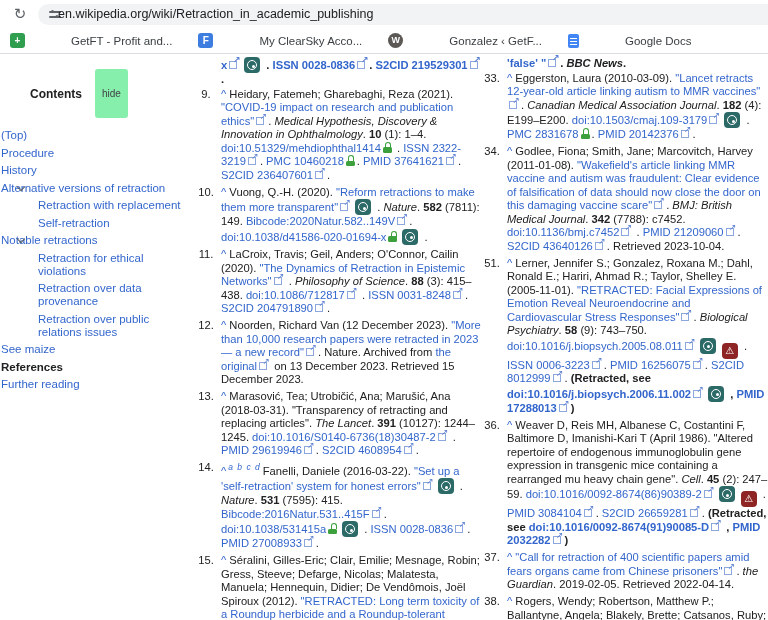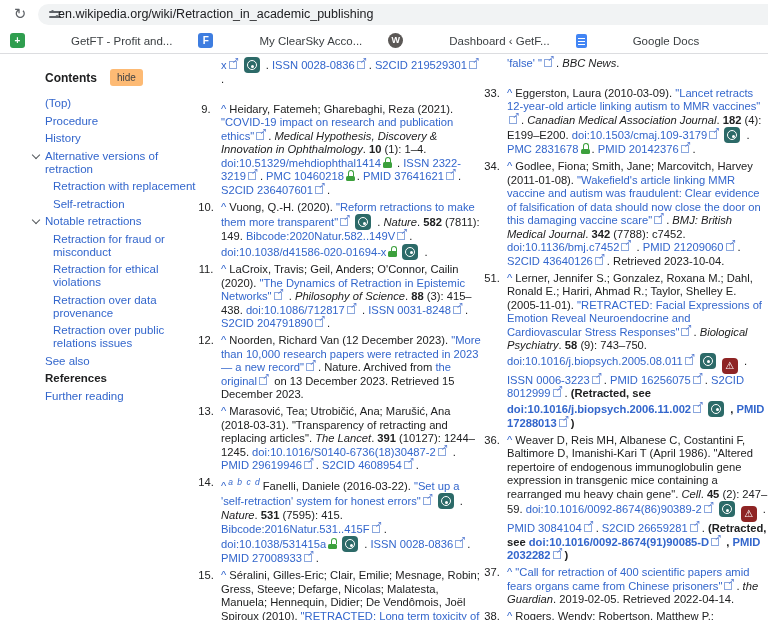--- a/index.html
+++ b/index.html
@@ -32,41 +32,41 @@
   .bicon.clearsky{background:#3e7de0;}
   .bicon.wordpress{background:#5b5856;border-radius:50%;font-size:9px;}
   .bicon.gdocs{width:11px;height:14px;background:#4285f4;border-radius:2px;position:relative;}
   .bicon.gdocs::after{content:"";position:absolute;left:2px;right:2px;top:4px;height:7px;
          background:repeating-linear-gradient(#fff 0 1px,transparent 1px 3px);}
 
   
   .content{position:absolute;left:0;top:55px;width:768px;height:565px;background:#fff;overflow:hidden;}
 
   
-  .sidebar{position:absolute;left:16px;top:14px;width:190px;}
+  .sidebar{position:absolute;left:1px;top:14px;width:190px;}
   .toc-head{padding-left:29px;margin-bottom:11px;display:flex;align-items:center;}
   .toc-title{font-size:12px;font-weight:bold;color:#202122;}
-  .toc-hide{margin-left:13px;font-size:10px;color:#404244;background:#fdba74;
-            border-radius:3px;padding:3px 7px;cursor:pointer;}
+  .toc-hide{margin-left:13px;font-size:10px;color:#404244;background:#86efac;
+            border-radius:3px;padding:19px 7px;cursor:pointer;}
   .toc-item{position:relative;font-size:11.5px;line-height:13px;margin-bottom:4.5px;
             color:#3366cc;cursor:pointer;}
-  .toc-item.lvl1{padding-left:29px;}
+  .toc-item.lvl1{}
   .toc-item.lvl2{padding-left:37px;padding-right:8px;}
   .toc-item.active{color:#202122;font-weight:bold;cursor:default;}
   .chev{position:absolute;left:17px;top:2px;width:5px;height:5px;
         border-right:1.3px solid #54595d;border-bottom:1.3px solid #54595d;
         transform:rotate(45deg);}
 
   
   .refs{position:absolute;left:196px;top:2px;width:572px;display:flex;gap:0;}
   .refcol{width:286px;font-size:11.2px;line-height:13.5px;color:#202122;}
   .refrow{display:flex;margin-bottom:3.5px;}
   .refnum{width:20px;flex:0 0 20px;text-align:center;margin-right:5px;color:#202122;}
   .refbody{flex:1;min-width:0;}
-  .partial{padding-left:25px;margin-bottom:16px;}
+  .partial{padding-left:25px;margin-bottom:1px;font-weight:bold;}
   .rlink{color:#3366cc;cursor:pointer;}
   .rbold{font-weight:bold;}
   .rital{font-style:italic;}
   .rcaret{color:#3366cc;cursor:pointer;}
   .rsup{vertical-align:super;font-size:8.5px;font-style:italic;color:#3366cc;
         letter-spacing:1px;margin:0 2px;cursor:pointer;}
 
   
   .ext-icon{display:inline-block;width:10px;height:9px;position:relative;margin:0 2px;cursor:pointer;}
   .ext-icon::before{content:"";position:absolute;left:0;bottom:0;width:6px;height:6px;
@@ -107,21 +107,21 @@
     <div class="bookmark">
       <span class="bicon getft">+</span>
       <span class="blabel">GetFT - Profit and...</span>
     </div>
     <div class="bookmark">
       <span class="bicon clearsky">F</span>
       <span class="blabel">My ClearSky Acco...</span>
     </div>
     <div class="bookmark">
       <span class="bicon wordpress">W</span>
-      <span class="blabel">Dashboard ‹ GetF...</span>
+      <span class="blabel">Gonzalez ‹ GetF...</span>
     </div>
     <div class="bookmark">
       <span class="bicon gdocs"></span>
       <span class="blabel">Google Docs</span>
     </div>
   </div>
 
   <div class="content">
     <div class="sidebar">
       <div class="toc-head">
@@ -129,25 +129,24 @@
         <span class="toc-hide">hide</span>
       </div>
       <div id="toc-list">
           <div class="toc-item lvl1">(Top)</div>
           <div class="toc-item lvl1">Procedure</div>
           <div class="toc-item lvl1">History</div>
           <div class="toc-item lvl1"><span class="chev"></span>Alternative versions of retraction</div>
           <div class="toc-item lvl2">Retraction with replacement</div>
           <div class="toc-item lvl2">Self-retraction</div>
           <div class="toc-item lvl1"><span class="chev"></span>Notable retractions</div>
-          <div class="toc-item lvl2">Retraction for fraud or misconduct</div>
           <div class="toc-item lvl2">Retraction for ethical violations</div>
           <div class="toc-item lvl2">Retraction over data provenance</div>
           <div class="toc-item lvl2">Retraction over public relations issues</div>
-          <div class="toc-item lvl1">See also</div>
+          <div class="toc-item lvl1">See maize</div>
           <div class="toc-item lvl1 active">References</div>
           <div class="toc-item lvl1">Further reading</div>
         </div>
     </div>
 
     <div class="refs">
       <div class="refcol" id="col-left">
           <div class="partial"><span class="rlink">x</span><span class="ext-icon"></span><span class="sh-icon"></span><span class="rtext"> . </span><span class="rlink">ISSN 0028-0836</span><span class="ext-icon"></span><span class="rtext">. </span><span class="rlink">S2CID 219529301</span><span class="ext-icon"></span><span class="rtext">.</span></div>
           <div class="refrow">
             <span class="refnum">9.</span>
@@ -168,21 +167,21 @@
           <div class="refrow">
             <span class="refnum">13.</span>
             <div class="refbody"><span class="rcaret">^</span><span class="rtext"> Marasović, Tea; Utrobičić, Ana; Marušić, Ana (2018-03-31). "Transparency of retracting and replacing articles". </span><span class="rital">The Lancet</span><span class="rtext">. </span><span class="rbold">391</span><span class="rtext"> (10127): 1244–1245. </span><span class="rlink">doi:10.1016/S0140-6736(18)30487-2</span><span class="ext-icon"></span><span class="rtext"> . </span><span class="rlink">PMID 29619946</span><span class="ext-icon"></span><span class="rtext">. </span><span class="rlink">S2CID 4608954</span><span class="ext-icon"></span><span class="rtext">.</span></div>
           </div>
           <div class="refrow">
             <span class="refnum">14.</span>
             <div class="refbody"><span class="rcaret">^</span><span class="rsup">a b c d</span><span class="rtext">Fanelli, Daniele (2016-03-22). </span><span class="rlink">"Set up a 'self-retraction' system for honest errors"</span><span class="ext-icon"></span><span class="sh-icon"></span><span class="rtext"> . </span><span class="rital">Nature</span><span class="rtext">. </span><span class="rbold">531</span><span class="rtext"> (7595): 415. </span><span class="rlink">Bibcode:2016Natur.531..415F</span><span class="ext-icon"></span><span class="rtext">. </span><span class="rlink">doi:10.1038/531415a</span><span class="oa-icon"></span><span class="sh-icon"></span><span class="rtext"> . </span><span class="rlink">ISSN 0028-0836</span><span class="ext-icon"></span><span class="rtext">. </span><span class="rlink">PMID 27008933</span><span class="ext-icon"></span><span class="rtext">.</span></div>
           </div>
           <div class="refrow">
             <span class="refnum">15.</span>
-            <div class="refbody"><span class="rcaret">^</span><span class="rtext"> Séralini, Gilles-Eric; Clair, Emilie; Mesnage, Robin; Gress, Steeve; Defarge, Nicolas; Malatesta, Manuela; Hennequin, Didier; De Vendômois, Joël Spiroux (2010). </span><span class="rlink">"RETRACTED: Long term toxicity of a Roundup herbicide and a Roundup-tolerant genetically modified maize"</span></div>
+            <div class="refbody"><span class="rcaret">^</span><span class="rtext"> Séralini, Gilles-Eric; Clair, Emilie; Mesnage, Robin; Gress, Steeve; Defarge, Nicolas; Malatesta, Manuela; Hennequin, Didier; De Vendômois, Joël Spiroux (2012). </span><span class="rlink">"RETRACTED: Long term toxicity of a Roundup herbicide and a Roundup-tolerant genetically modified maize"</span></div>
           </div>
         </div>
       <div class="refcol" id="col-right">
           <div class="partial"><span class="rlink">'false' "</span><span class="ext-icon"></span><span class="rtext">. </span><span class="rital">BBC News</span><span class="rtext">.</span></div>
           <div class="refrow">
             <span class="refnum">33.</span>
             <div class="refbody"><span class="rcaret">^</span><span class="rtext"> Eggerston, Laura (2010-03-09). </span><span class="rlink">"Lancet retracts 12-year-old article linking autism to MMR vaccines"</span><span class="ext-icon"></span><span class="rtext">. </span><span class="rital">Canadian Medical Association Journal</span><span class="rtext">. </span><span class="rbold">182</span><span class="rtext"> (4): E199–E200. </span><span class="rlink">doi:10.1503/cmaj.109-3179</span><span class="ext-icon"></span><span class="sh-icon"></span><span class="rtext"> . </span><span class="rlink">PMC 2831678</span><span class="oa-icon"></span><span class="rtext">. </span><span class="rlink">PMID 20142376</span><span class="ext-icon"></span><span class="rtext">.</span></div>
           </div>
           <div class="refrow">
             <span class="refnum">34.</span>

